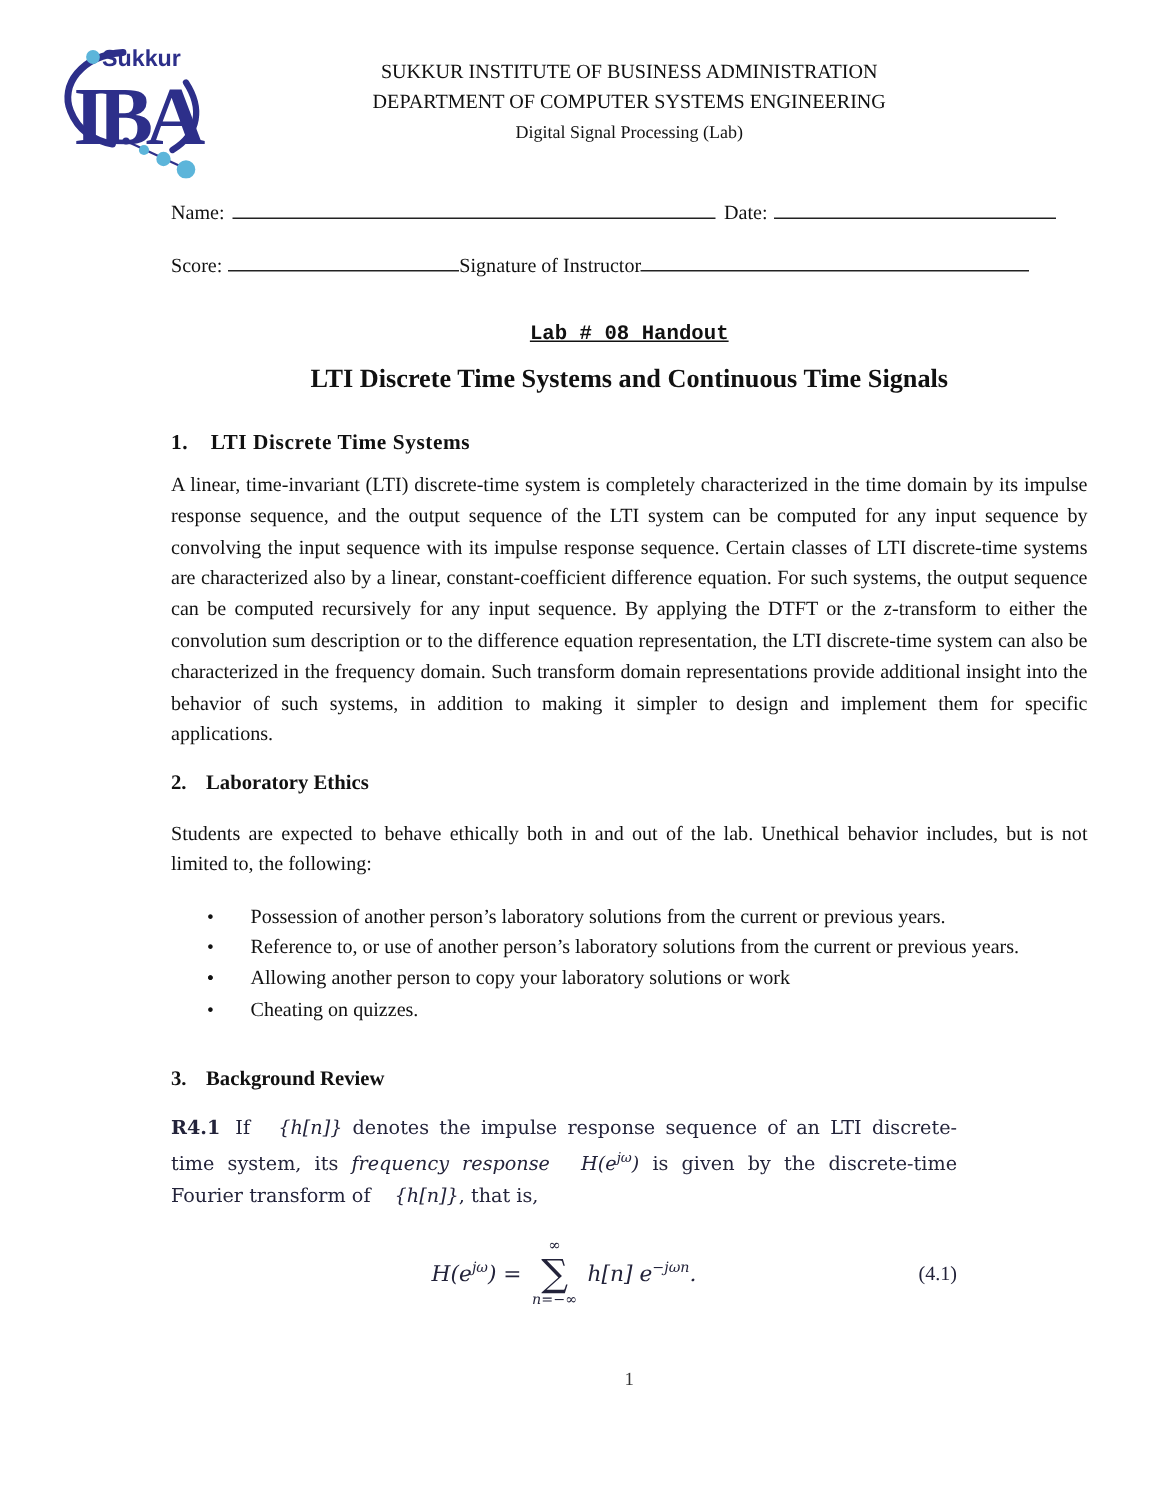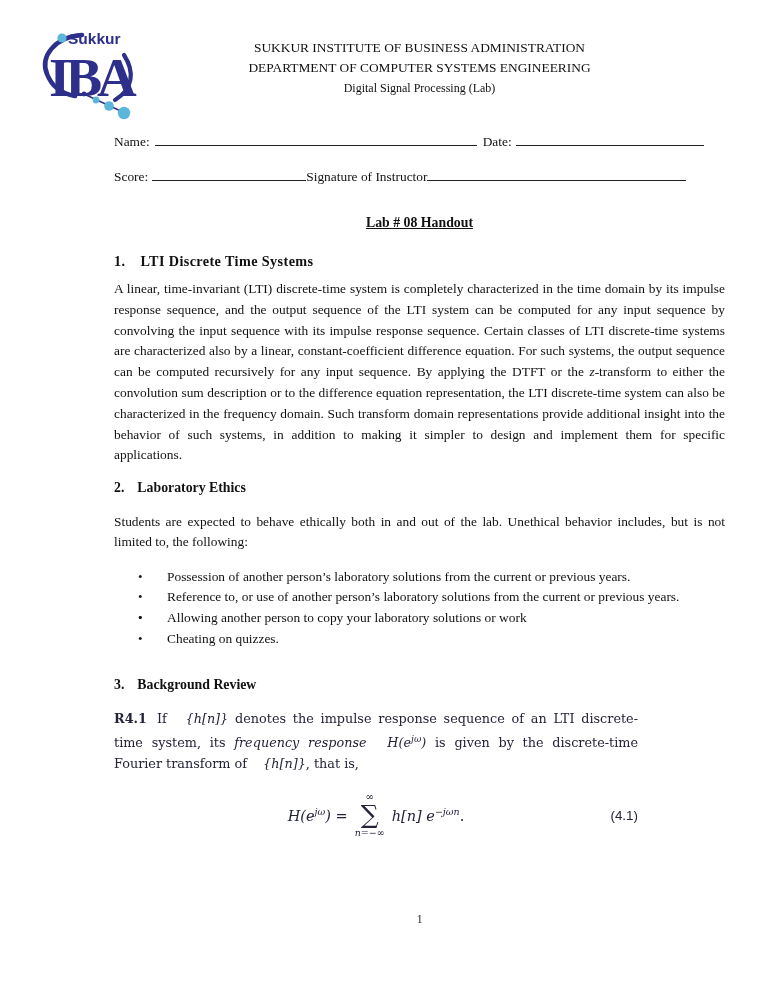--- a/index.html
+++ b/index.html
@@ -24,21 +24,21 @@
   .row-score { margin-top:15px; }
   .uline { display:inline-block; height:13px; border-bottom:1.3px solid #222; }
   .w-name { width:322px; margin-left:5px; }
   .w-date { width:188px; margin-left:4px; }
   .w-score { width:154px; margin-left:4px; }
   .w-sig { width:259px; }
   .lbl { white-space:nowrap; }
   .lbl-date { margin-left:6px; }
 
   
-  .lab-line { margin-top:26px; text-align:center; }
+  .lab-line { margin-top:26px; text-align:center;font-family:Liberation Mono, monospace; }
   .lab-line span { font-weight:bold; font-size:13.8px; text-decoration:underline; }
   .main-title { margin-top:9px; text-align:center; font-weight:bold; font-size:17.5px; line-height:25px; }
 
   
   .sec-heading { font-weight:bold; display:flex; }
   .sec-heading .h-num { margin-right:13px; }
   .h1-style { margin-top:22px; font-size:14.2px; letter-spacing:0.4px; }
   .h1-style .h-num { margin-right:15px; }
   .h2-style { margin-top:8px; font-size:13.8px; }
   .h3-style { margin-top:27px; font-size:13.8px; }
@@ -61,21 +61,21 @@
   .equation-row { position:relative; margin-top:4px; height:56px; }
   .equation { position:absolute; left:0; right:0; top:0; bottom:0;
               display:flex; align-items:center; justify-content:center; }
   .eq-math { font-style:italic; font-size:14.5px; }
   .eq-math sup { font-size:9.5px; }
   .sigma { display:flex; flex-direction:column; align-items:center; margin:0 7px; }
   .sig-top { font-size:10px; line-height:10px; }
   .sig-mid { font-size:25px; line-height:26px; }
   .sig-bot { font-size:9.5px; line-height:10px; font-style:italic; }
   .eq-number { position:absolute; right:0; top:50%; transform:translateY(-50%);
-               font-family:Liberation Sans, sans-serif; font-style:normal; font-size:13.4px; color:#23233a; }
+               font-family:Liberation Serif, serif; font-style:normal; font-size:13.4px; color:#23233a; }
 
   
   .footer { position:absolute; top:912px; left:114px; width:611px; text-align:center;
             font-size:12.5px; color:#333; }
 </style>
 </head>
 <body>
 
 <div class="page">
 
@@ -111,20 +111,21 @@
     <div class="form-row row-score">
       <span class="lbl">Score:</span>
       <span class="uline w-score"></span>
       <span class="lbl">Signature of Instructor</span>
       <span class="uline w-sig"></span>
     </div>
 
     <div class="lab-line">
       <span>Lab # 08 Handout</span>
     </div>
+    <div class="main-title">LTI Discrete Time Systems and Continuous Time Signals</div>
 
     <div class="sec-heading h1-style">
       <span class="h-num">1.</span>
       <span class="h-txt">LTI Discrete Time Systems</span>
     </div>
     <p class="para"><span>A linear, time-invariant (LTI) discrete-time system is completely characterized in the time domain by its impulse response sequence, and the output sequence of the LTI system can be computed for any input sequence by convolving the input sequence with its impulse response sequence. Certain classes of LTI discrete-time systems are characterized also by a linear, constant-coefficient difference equation. For such systems, the output sequence can be computed recursively for any input sequence. By applying the DTFT or the </span><span class="z">z</span><span>-transform to either the convolution sum description or to the difference equation representation, the LTI discrete-time system can also be characterized in the frequency domain. Such transform domain representations provide additional insight into the behavior of such systems, in addition to making it simpler to design and implement them for specific applications.</span></p>
 
     <div class="sec-heading h2-style">
       <span class="h-num">2.</span>
       <span class="h-txt">Laboratory Ethics</span>

